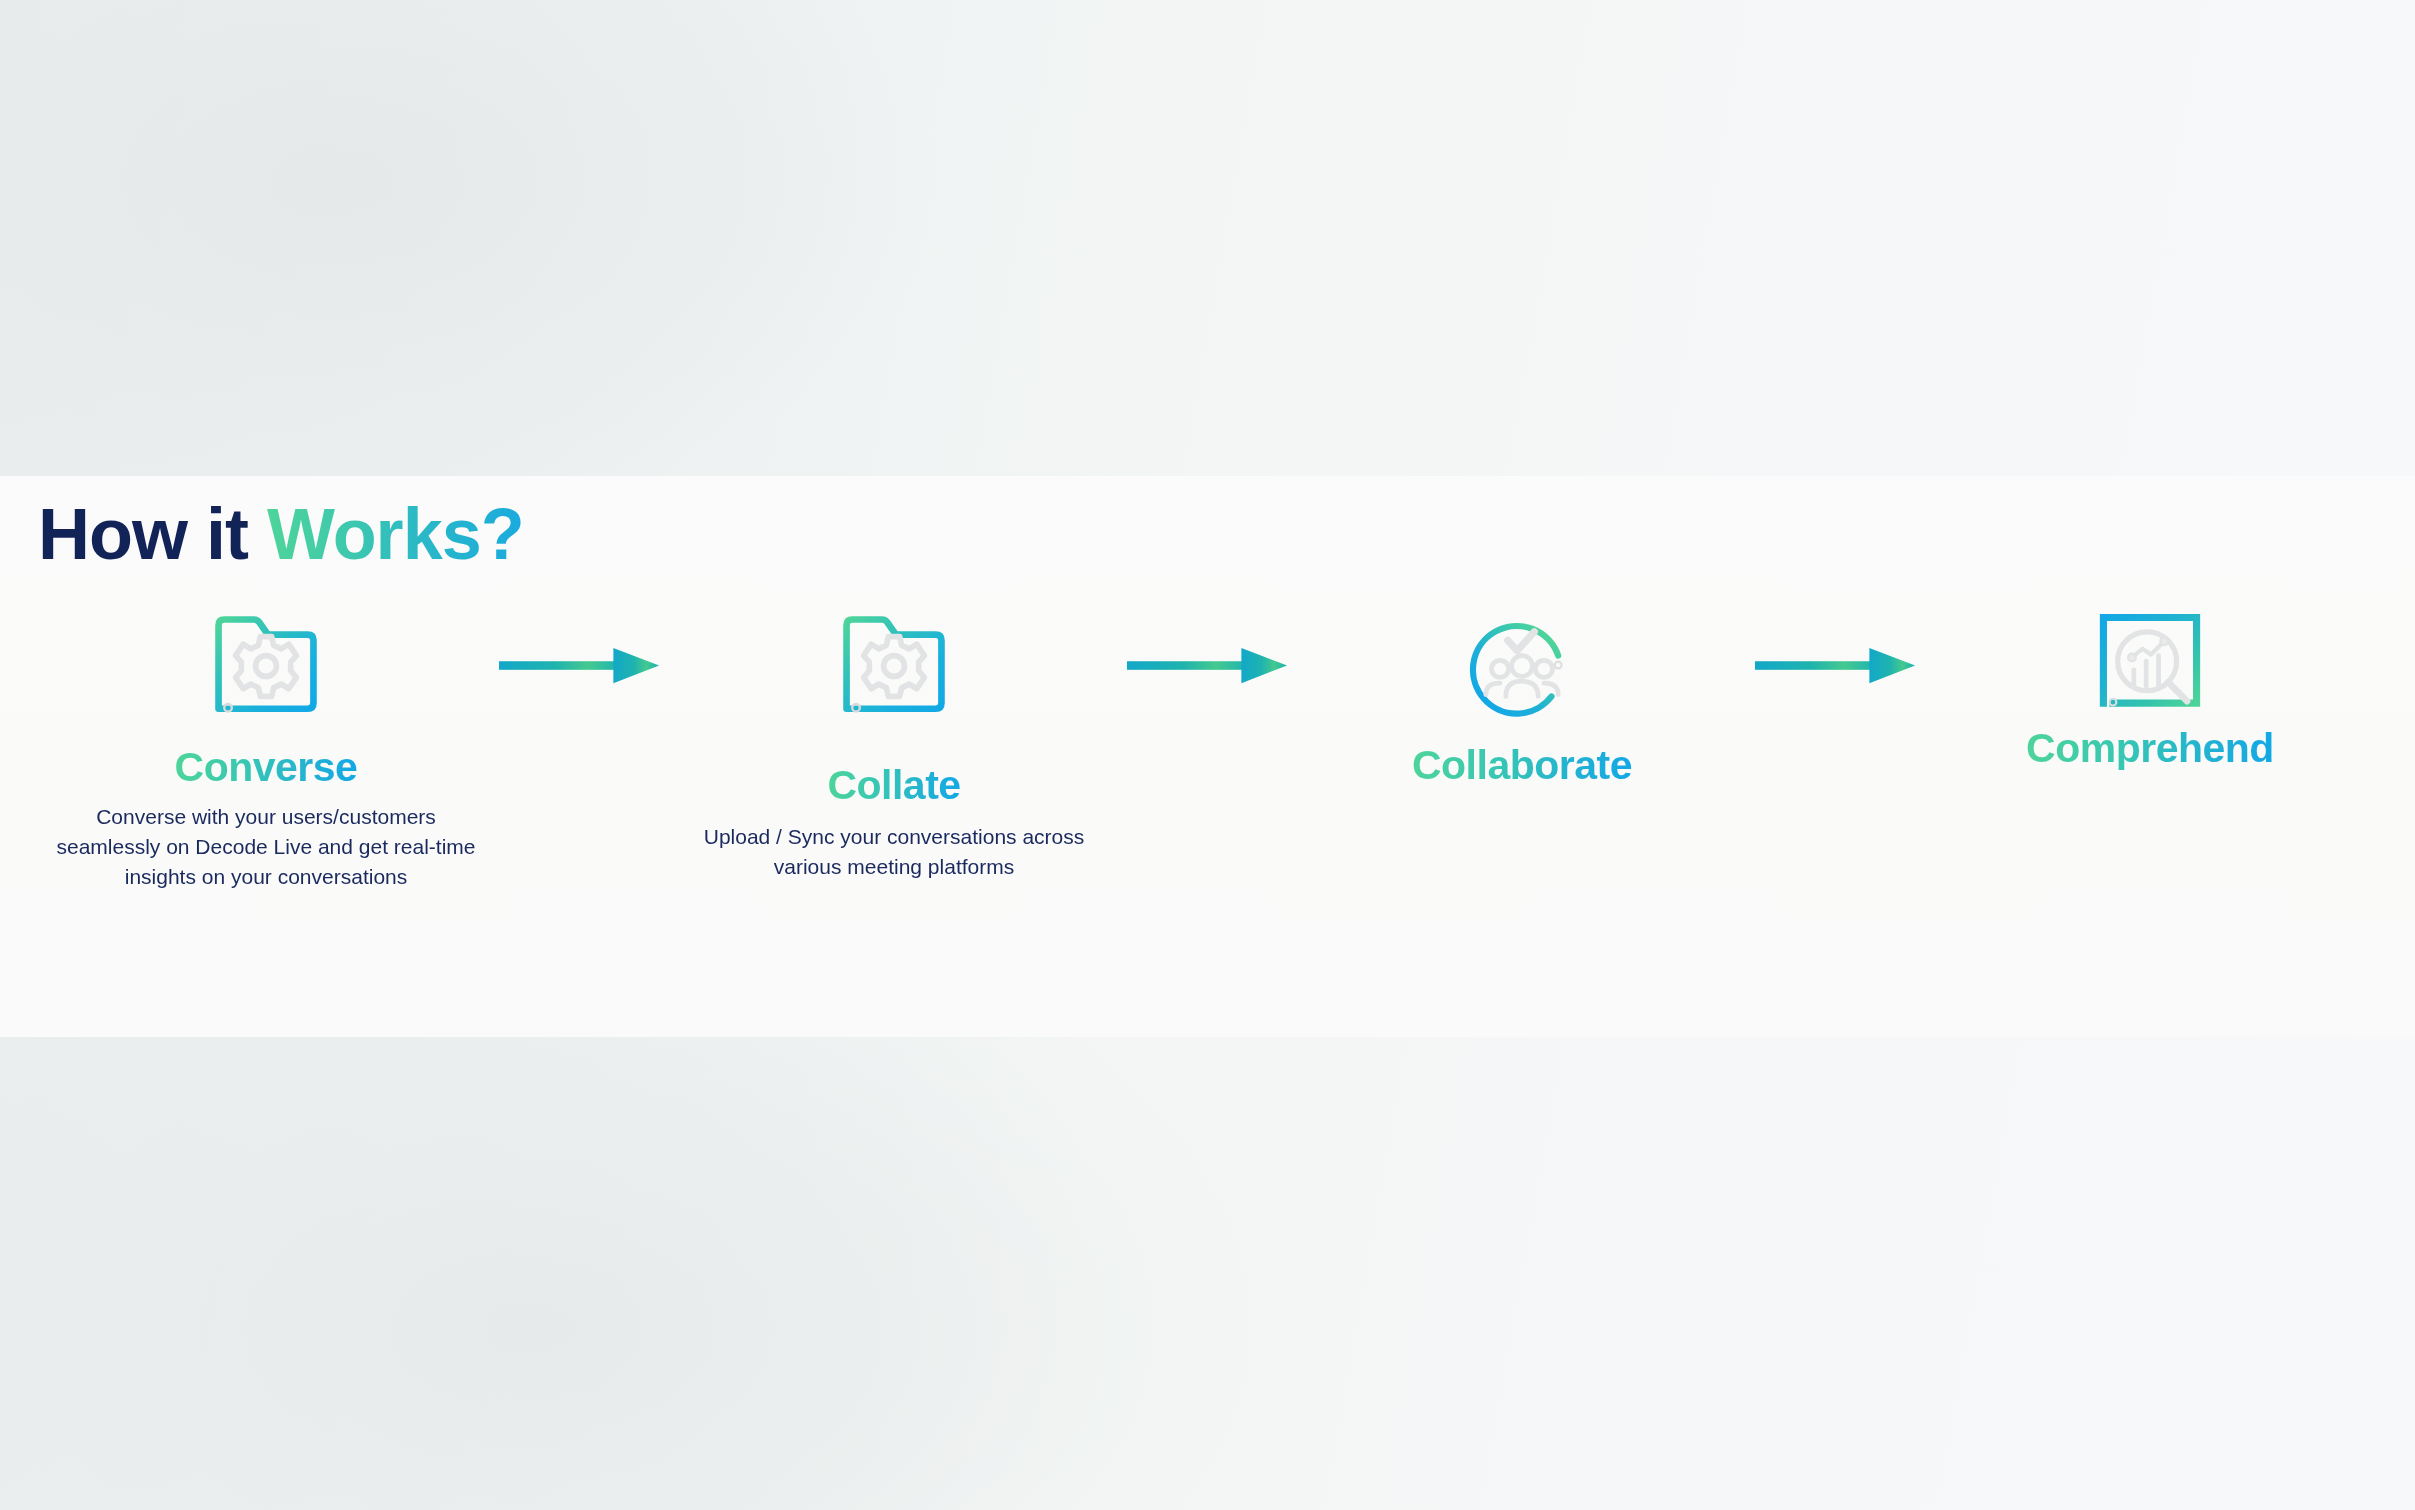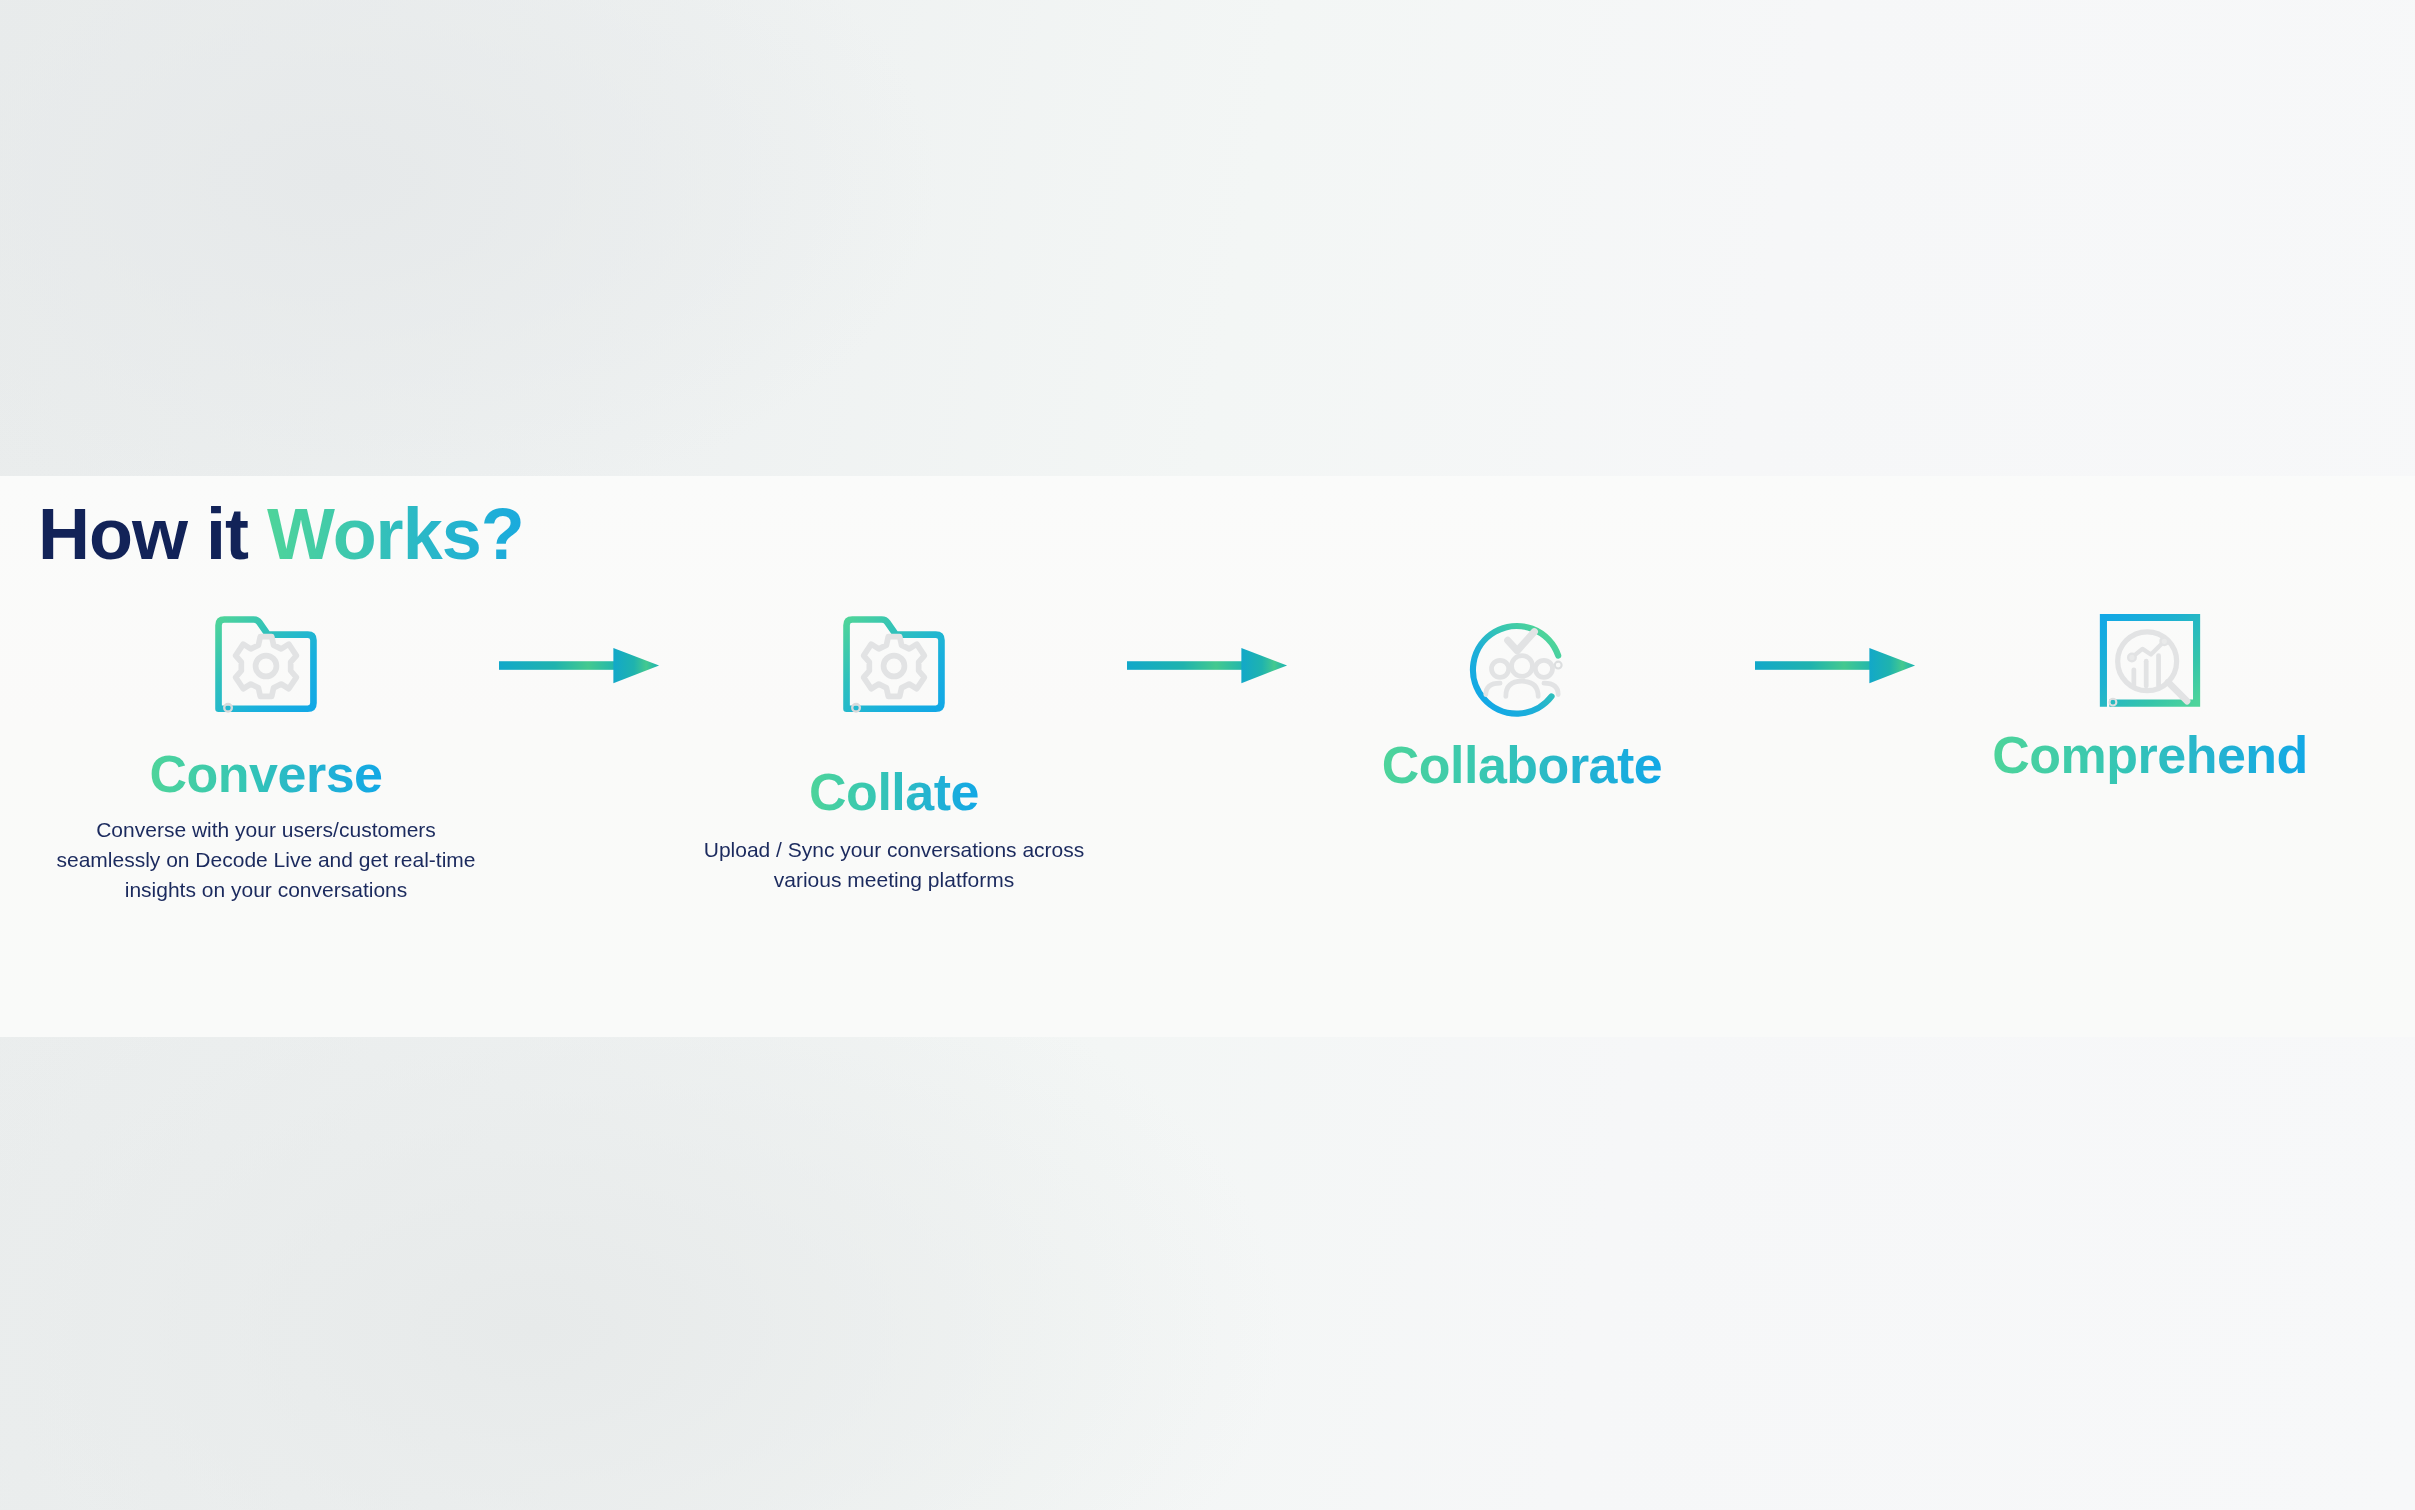--- a/index.html
+++ b/index.html
@@ -73,21 +73,21 @@
 
   .icon-wrap {
     height:114px;
     display:flex;
     align-items:center;
     justify-content:center;
   }
 
   .step-title {
     margin-top:25px;
-    font-size:52px;
+    font-size:41px;
     font-weight:bold;
     letter-spacing:-0.5px;
     white-space:nowrap;
     background:linear-gradient(90deg,#4ed49a 0%, #36c6b4 40%, #23b2d2 72%, #12a8e6 100%);
     -webkit-background-clip:text;
     background-clip:text;
     color:transparent;
   }
 
   .step-desc {
@@ -108,21 +108,21 @@
     align-items:center;
     justify-content:center;
     flex:0 0 auto;
   }
 
   
   .step.s1 .step-title { margin-top:21px; }
   .step.s1 .step-desc  { margin-top:11.4px; }
   .step.s2 .step-title { margin-top:39px; }
   .step.s2 .step-desc  { margin-top:13.3px; }
-  .step.s3 .step-title { margin-top:12px; }
+  .step.s3 .step-title { margin-top:19px; }
   .step.s3 .step-desc  { margin-top:13.3px; }
   .step.s4 .step-title { margin-top:2px; }
   .step.s4 .step-desc  { margin-top:13.3px; }
 
   .step.s3 .step-desc, .step.s4 .step-desc { width:476px; }
 </style>
 </head>
 <body>
 
 <div class="page">

